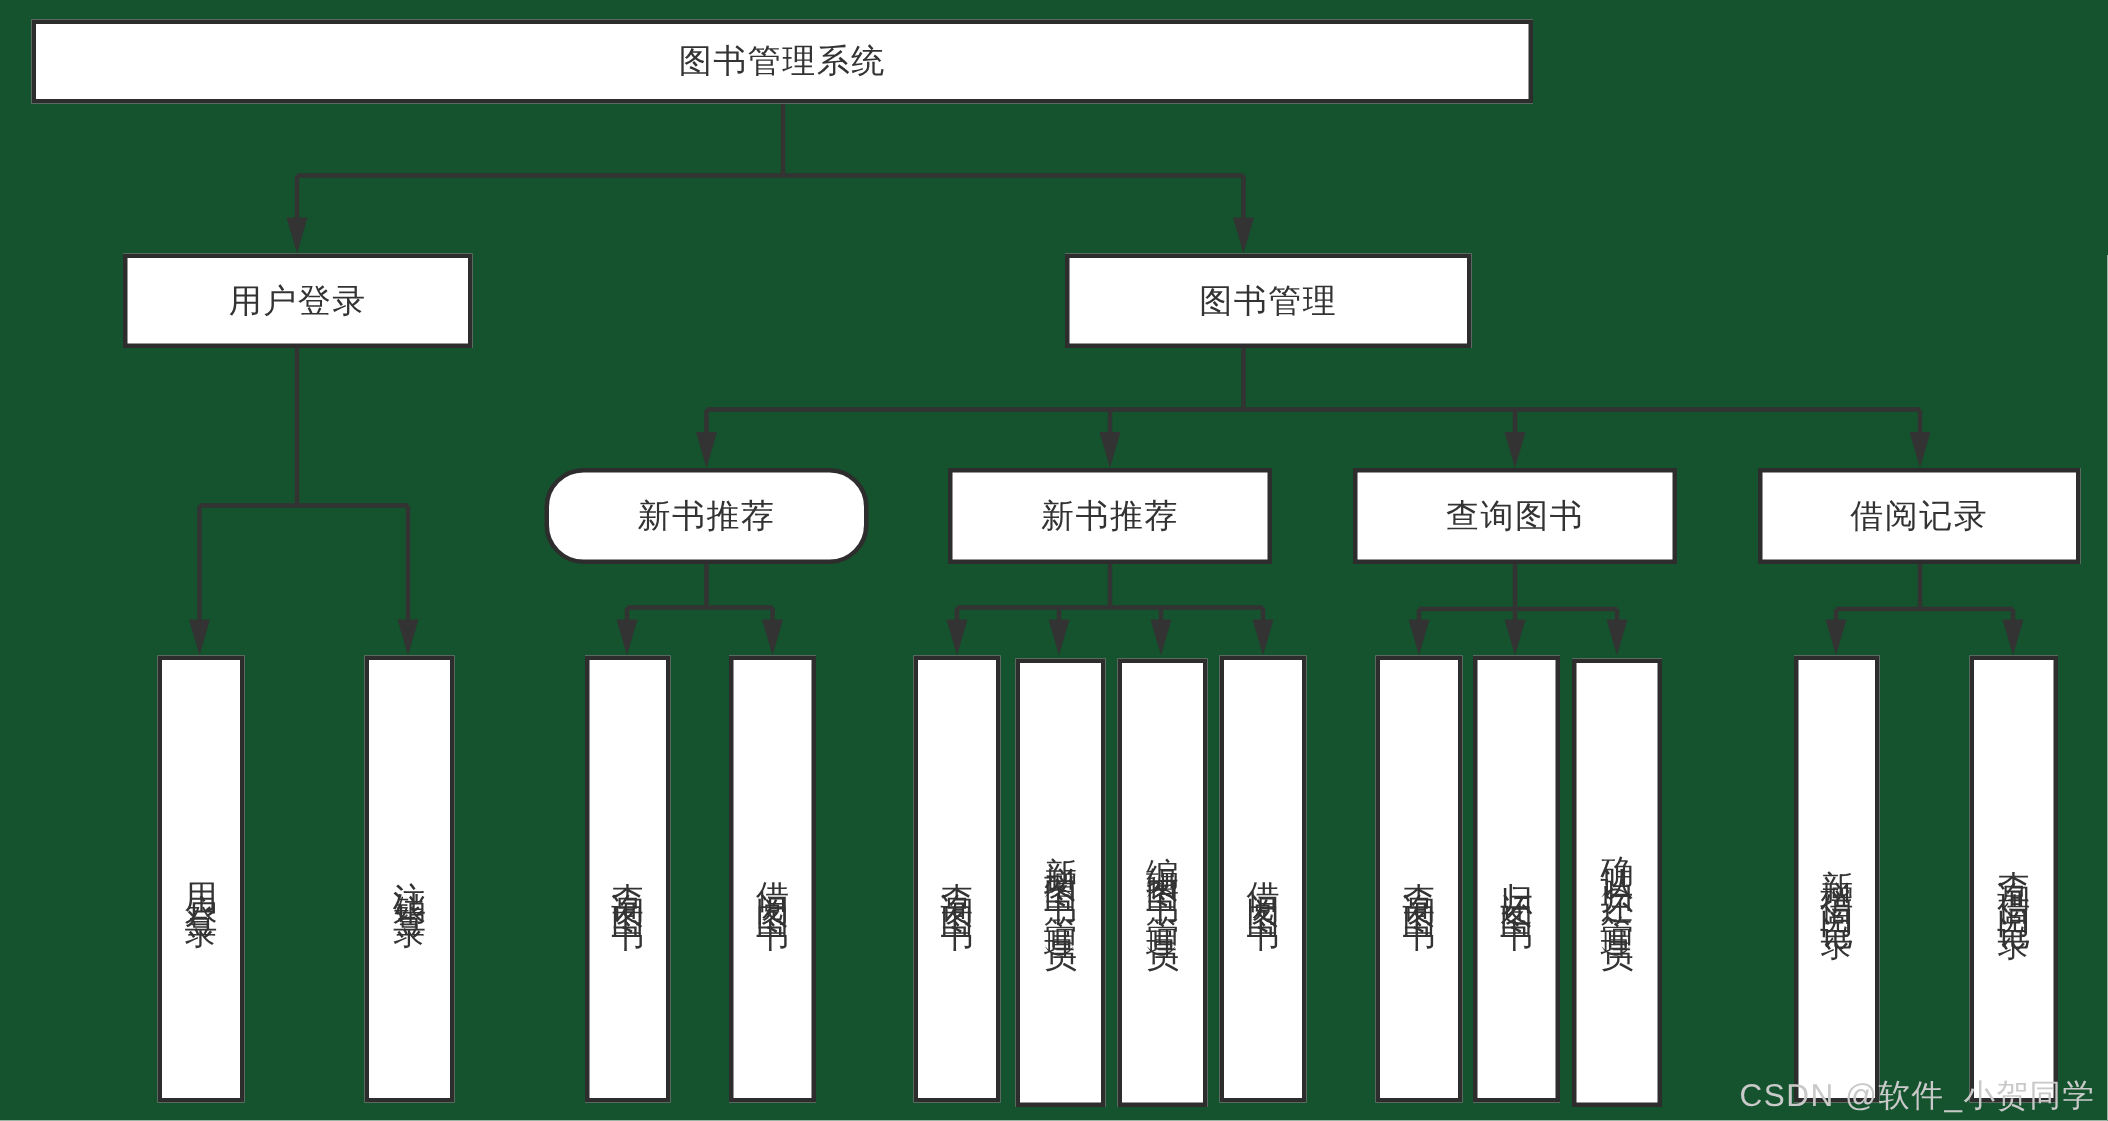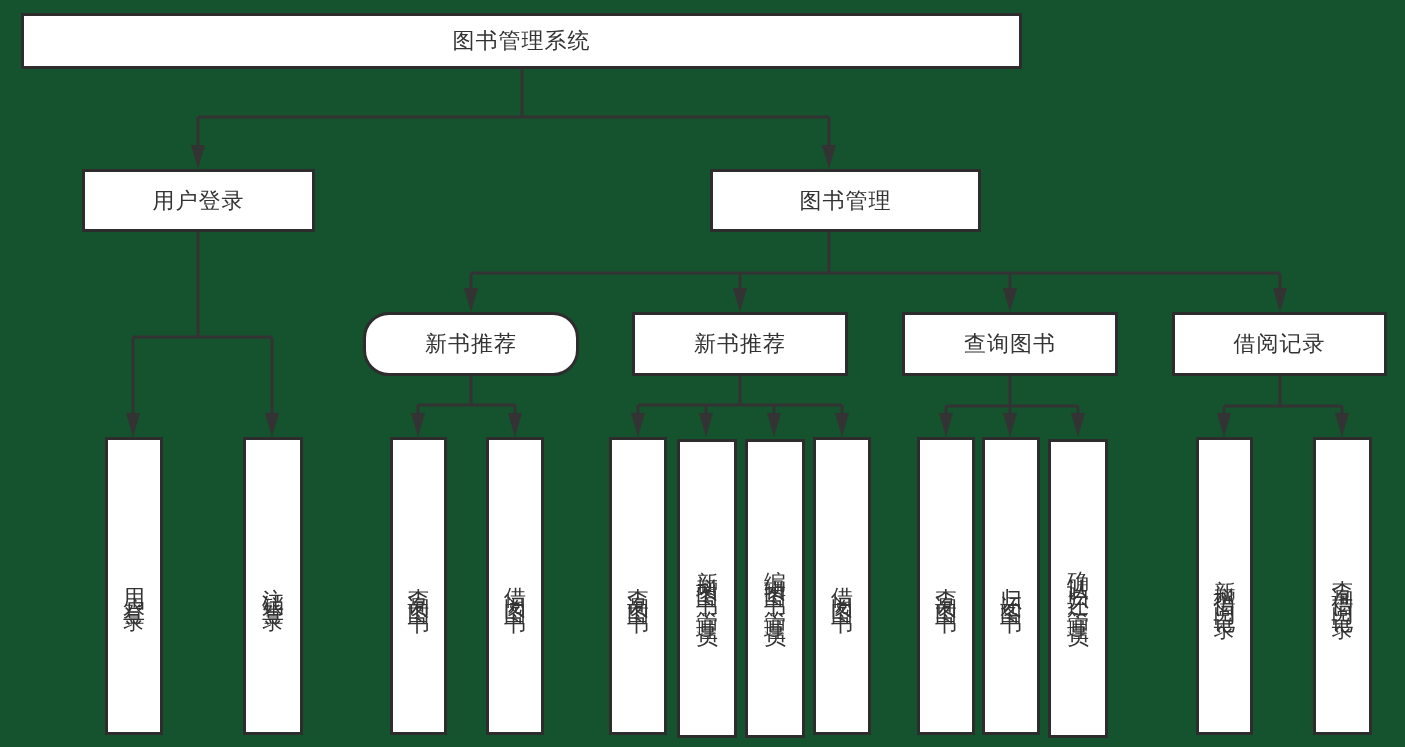--- a/index.html
+++ b/index.html
@@ -135,14 +135,15 @@
     <span>确认归还（管理员）</span>
   </div>
 
   <div class="node v" style="left:1196px; top:437px; width:57px; height:298px;">
     <span>新增借阅记录</span>
   </div>
   <div class="node v" style="left:1313px; top:437px; width:59px; height:298px;">
     <span>查询借阅记录</span>
   </div>
 
+  <div class="watermark">CSDN @软件_小贺同学</div>
 
 </div>
 
 </body></html>

